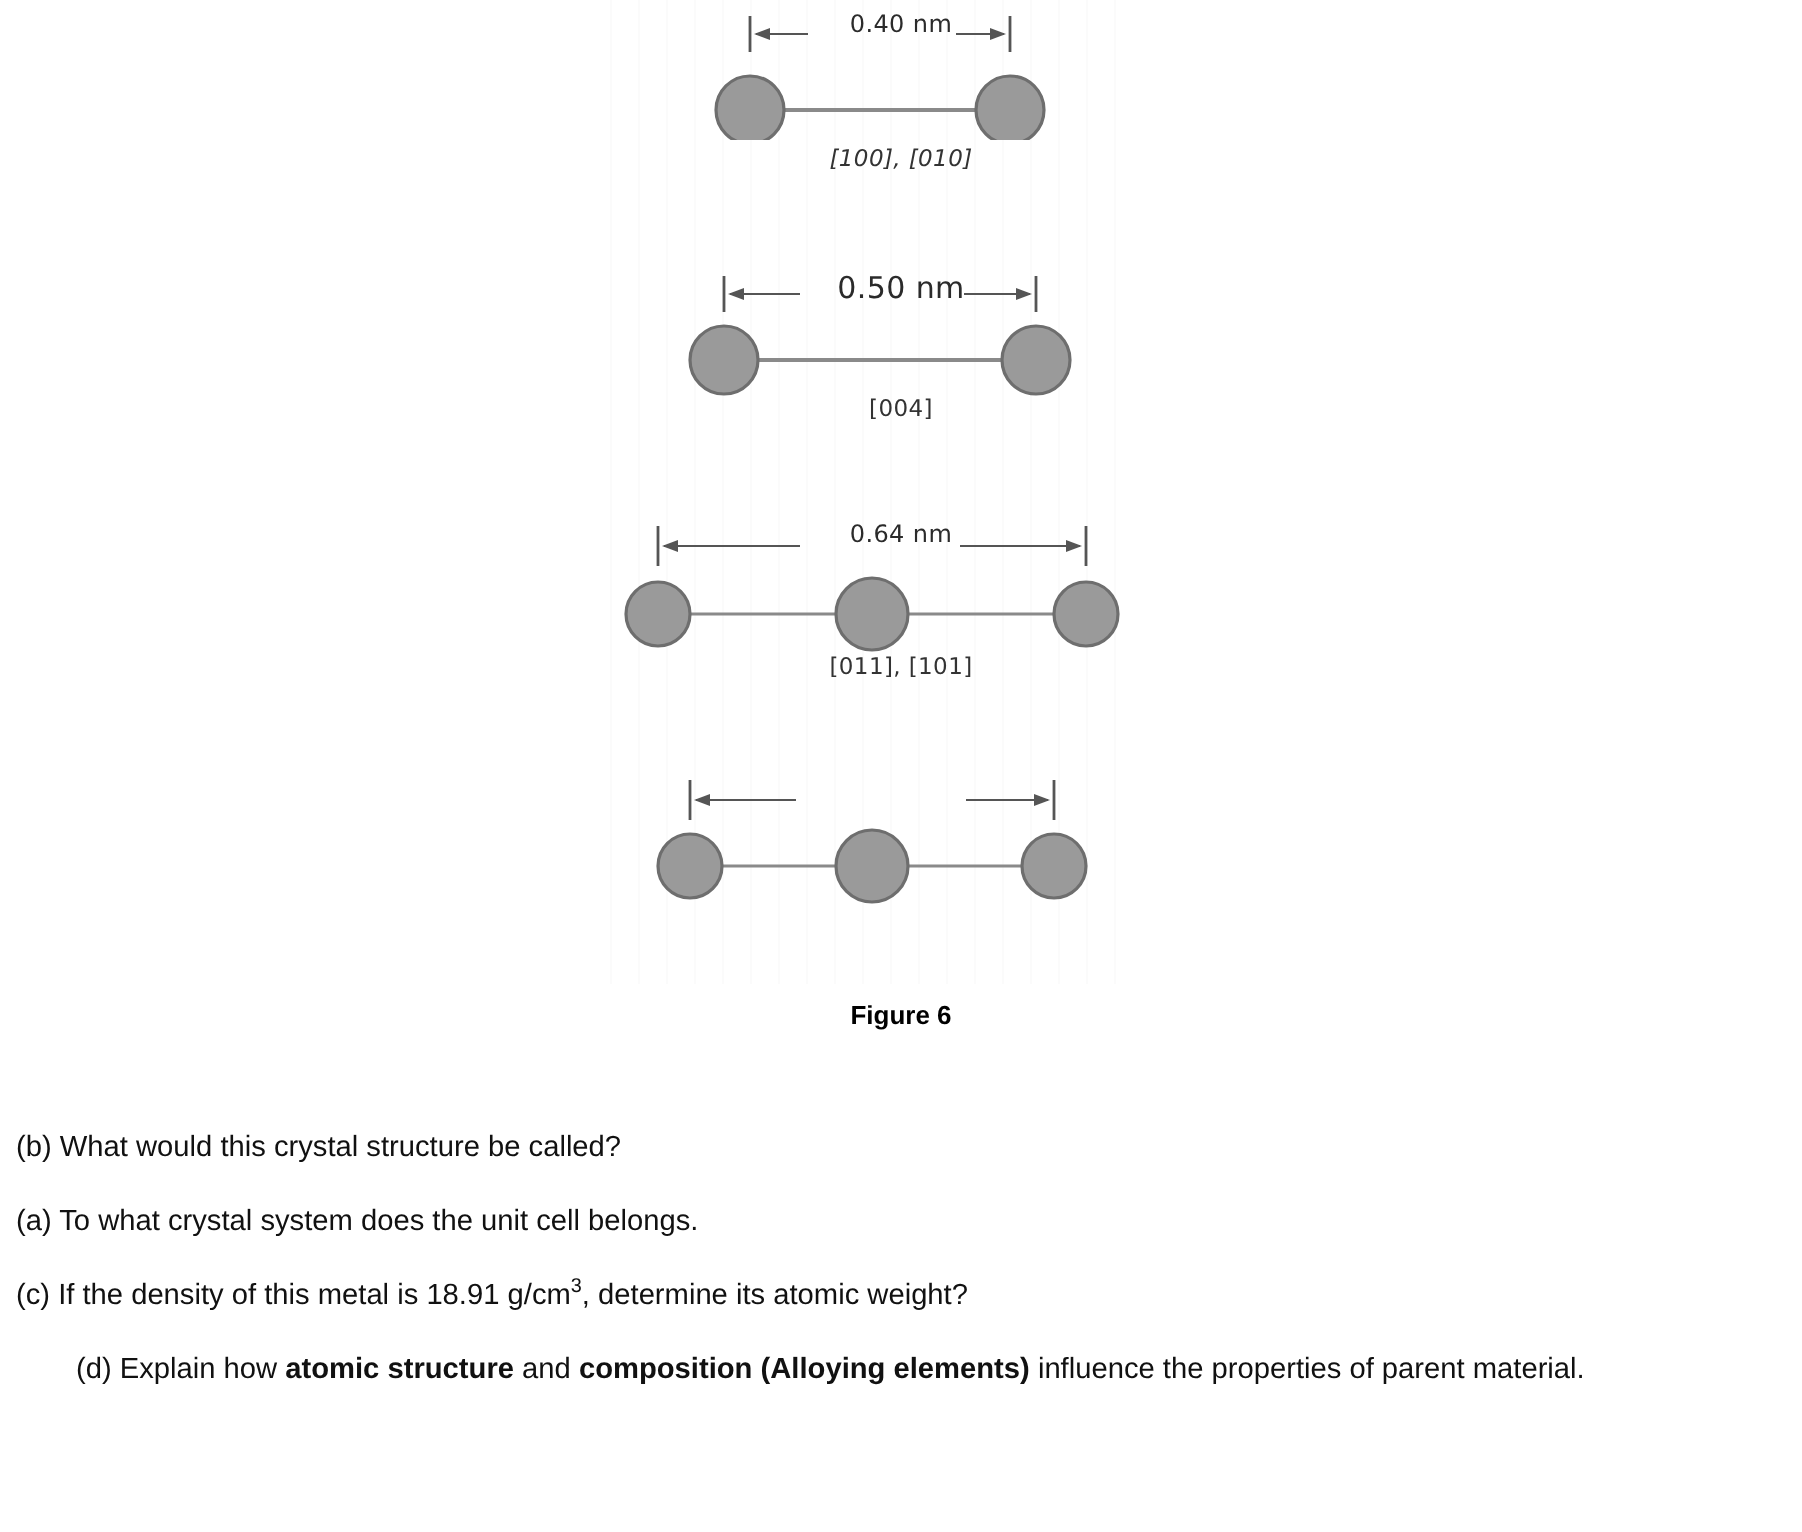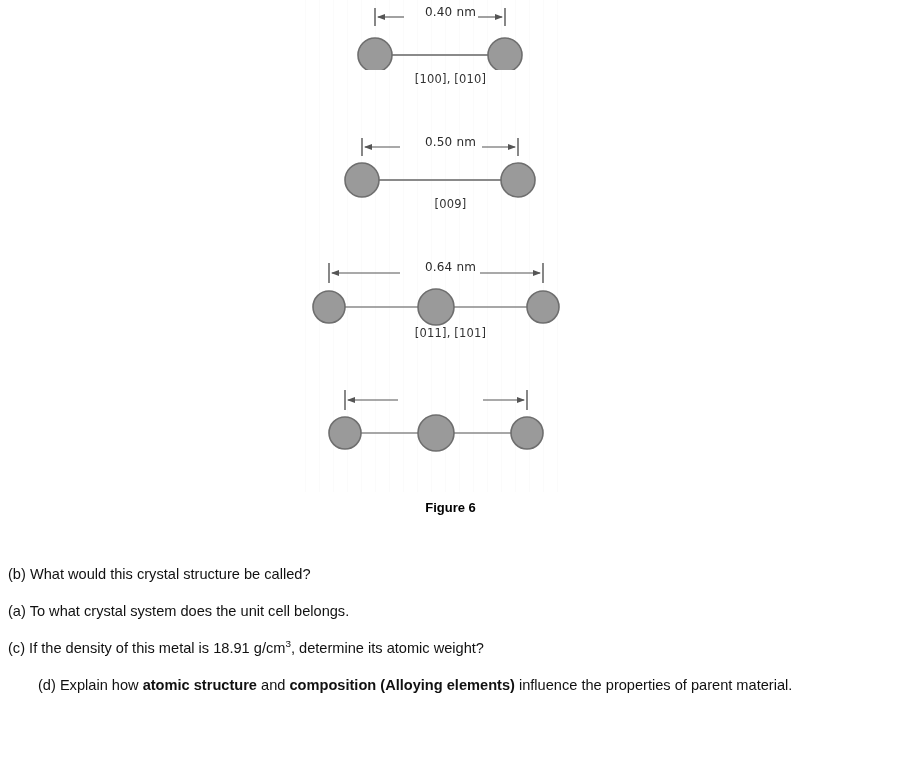--- a/index.html
+++ b/index.html
@@ -115,37 +115,37 @@
 
       <polygon points="377,17 385,14 385,20" fill="#555555"></polygon>
       <polygon points="503,17 495,14 495,20" fill="#555555"></polygon>
 
       <line x1="375" y1="55" x2="505" y2="55" stroke="#8a8a8a" stroke-width="2"></line>
 
       <circle cx="375" cy="55" r="17" fill="#9a9a9a" stroke="#6e6e6e" stroke-width="1.6"></circle>
       <circle cx="505" cy="55" r="17" fill="#9a9a9a" stroke="#6e6e6e" stroke-width="1.6"></circle>
     </svg>
     <div class="row-caption" style="top:5px; font-size:12px; color:#2b2b2b;">0.40 nm</div>
-    <div class="row-caption" style="top:72px;">[100], [010]</div>
+    <div class="row-caption" style="top:72px;font-style:italic;">[100], [010]</div>
   </div>
 
   <div class="diagram-row" style="top:130px;">
     <svg class="row-svg" width="901" height="70" viewBox="0 0 901 70">
       <line x1="362" y1="8" x2="362" y2="26" stroke="#555555" stroke-width="1.4"></line>
       <line x1="518" y1="8" x2="518" y2="26" stroke="#555555" stroke-width="1.4"></line>
       <line x1="365" y1="17" x2="400" y2="17" stroke="#555555" stroke-width="1.1"></line>
       <line x1="482" y1="17" x2="515" y2="17" stroke="#555555" stroke-width="1.1"></line>
       <polygon points="364,17 372,14 372,20" fill="#555555"></polygon>
       <polygon points="516,17 508,14 508,20" fill="#555555"></polygon>
       <line x1="362" y1="50" x2="518" y2="50" stroke="#8a8a8a" stroke-width="2"></line>
       <circle cx="362" cy="50" r="17" fill="#9a9a9a" stroke="#6e6e6e" stroke-width="1.6"></circle>
       <circle cx="518" cy="50" r="17" fill="#9a9a9a" stroke="#6e6e6e" stroke-width="1.6"></circle>
     </svg>
-    <div class="row-caption" style="top:5px; font-size:12px; color:#2b2b2b;">0.50 nm</div>
-    <div class="row-caption" style="top:67px;">[009]</div>
+    <div class="row-caption" style="top:5px; font-size:15px; color:#2b2b2b;">0.50 nm</div>
+    <div class="row-caption" style="top:67px;">[004]</div>
   </div>
 
   <div class="diagram-row" style="top:258px;">
     <svg class="row-svg" width="901" height="70" viewBox="0 0 901 70">
       <line x1="329" y1="5" x2="329" y2="25" stroke="#555555" stroke-width="1.4"></line>
       <line x1="543" y1="5" x2="543" y2="25" stroke="#555555" stroke-width="1.4"></line>
       <line x1="332" y1="15" x2="400" y2="15" stroke="#555555" stroke-width="1.1"></line>
       <line x1="480" y1="15" x2="540" y2="15" stroke="#555555" stroke-width="1.1"></line>
       <polygon points="331,15 339,12 339,18" fill="#555555"></polygon>
       <polygon points="541,15 533,12 533,18" fill="#555555"></polygon>

